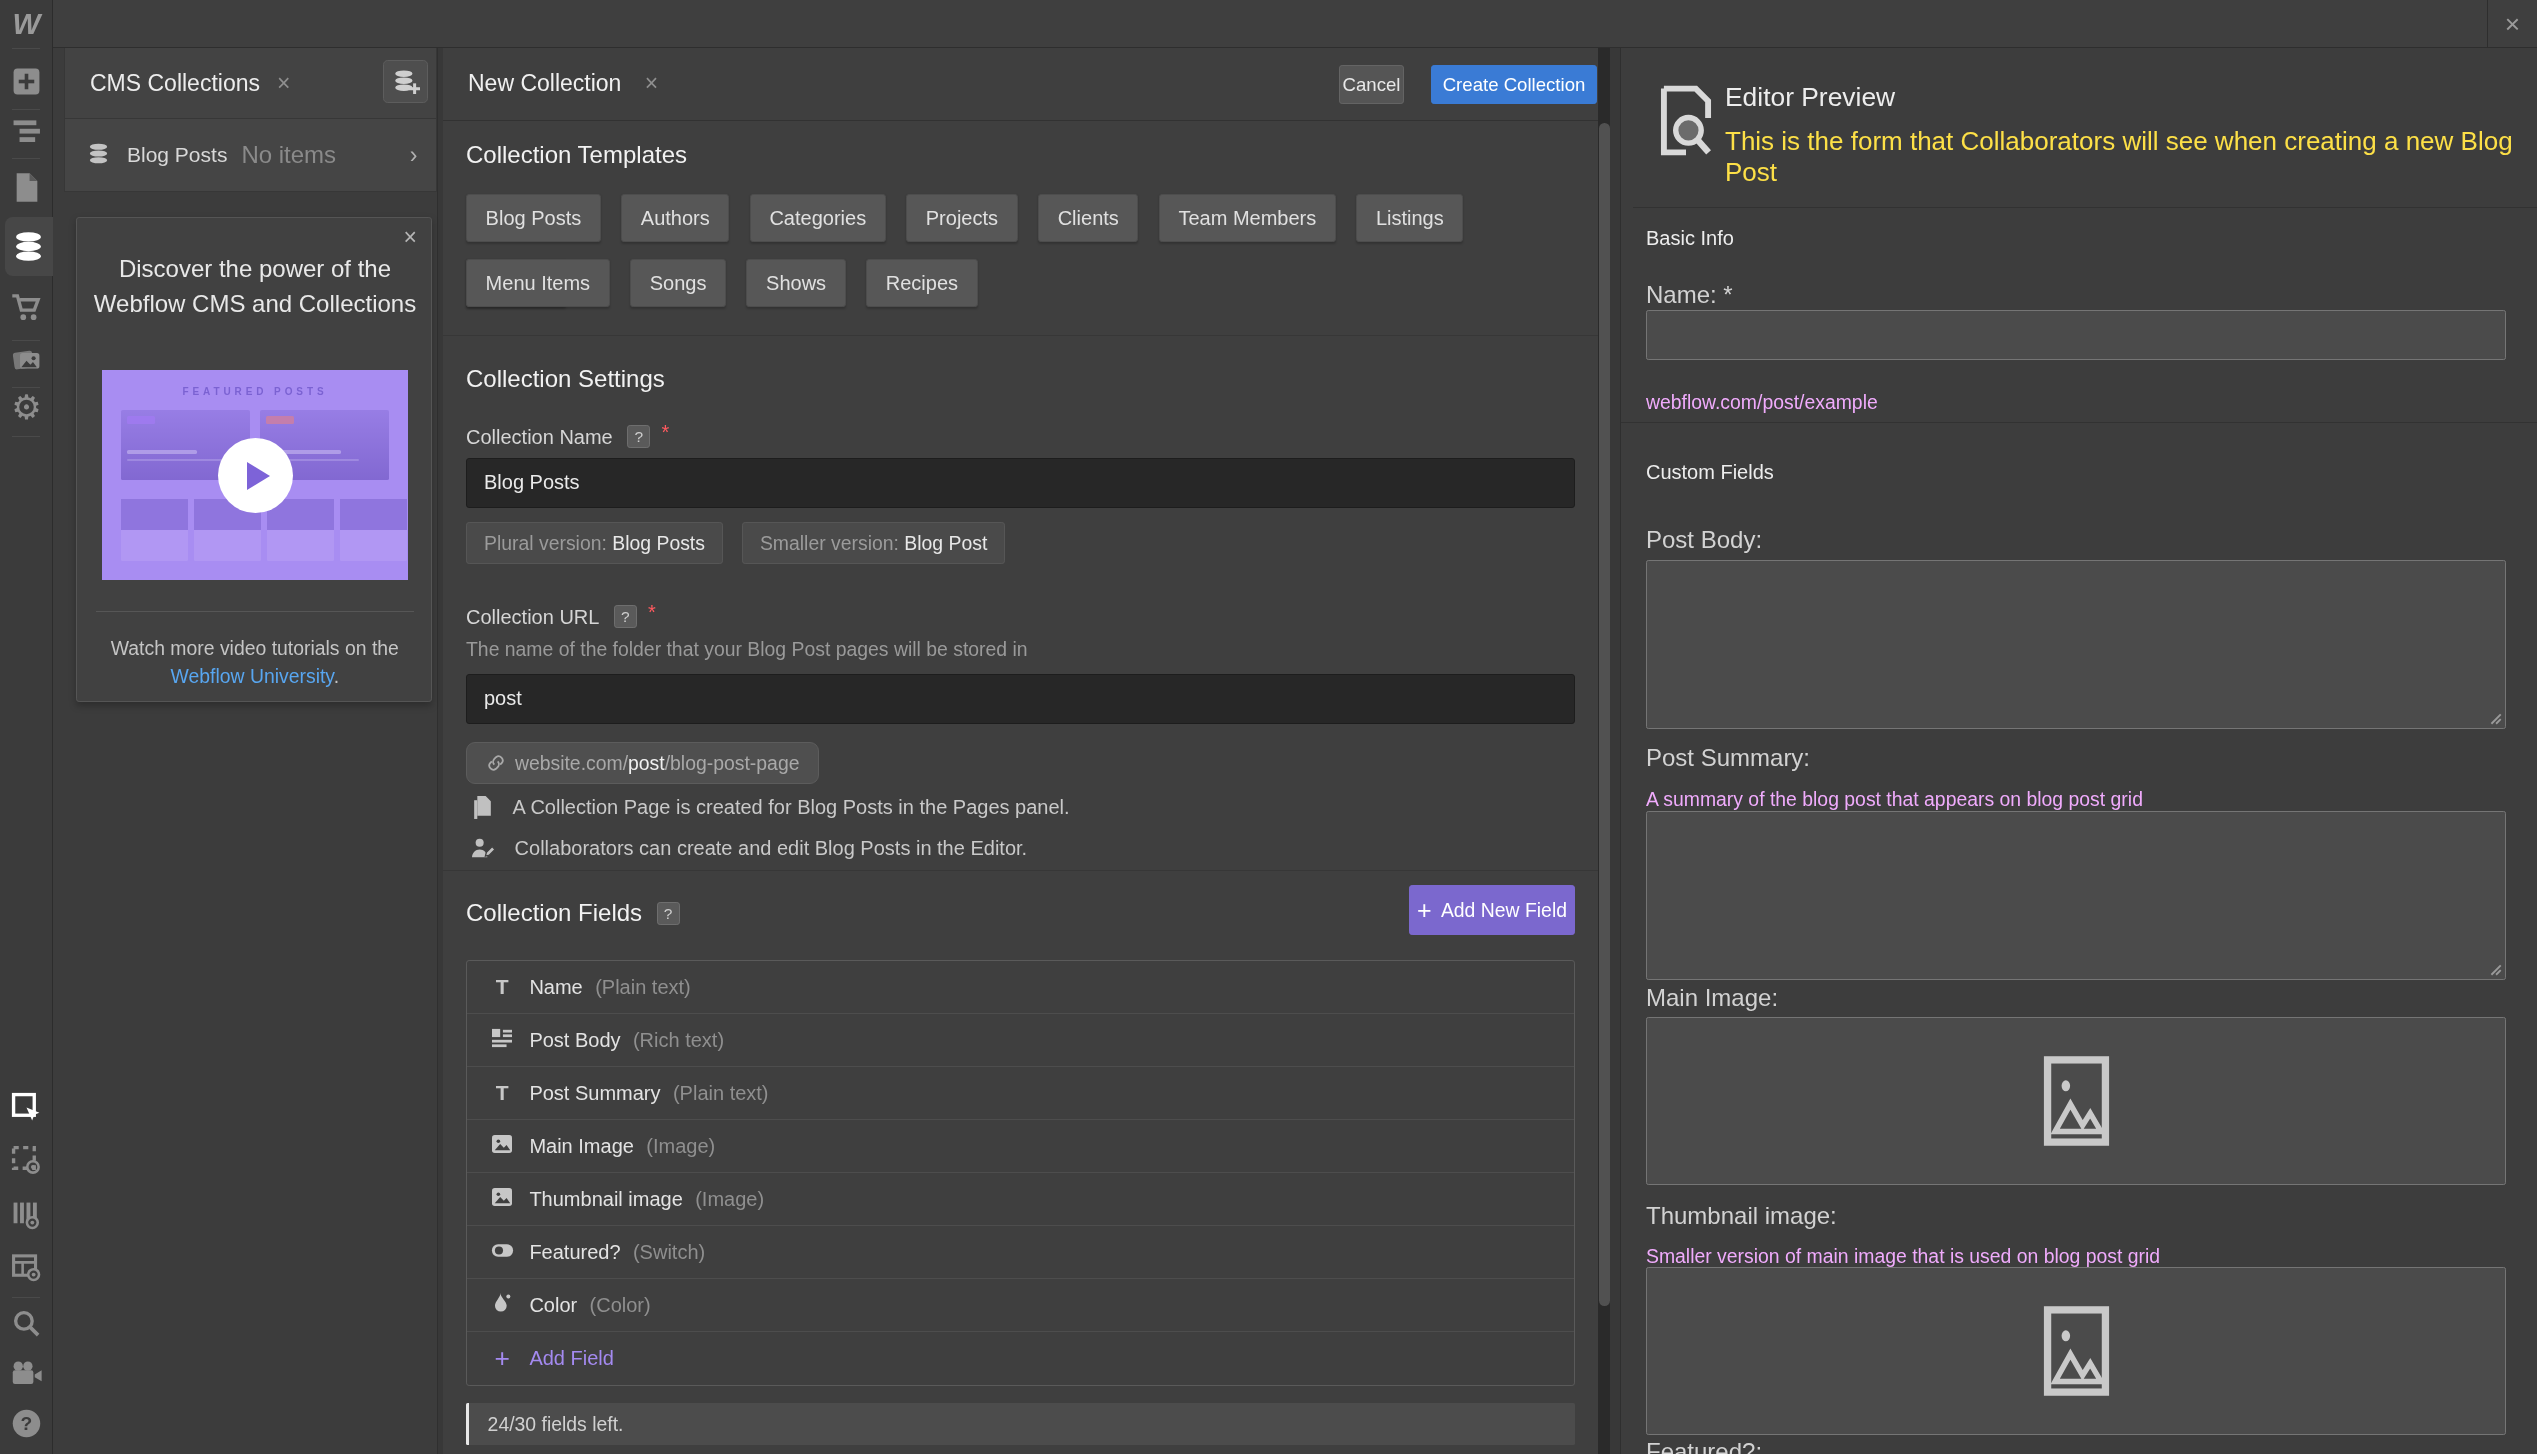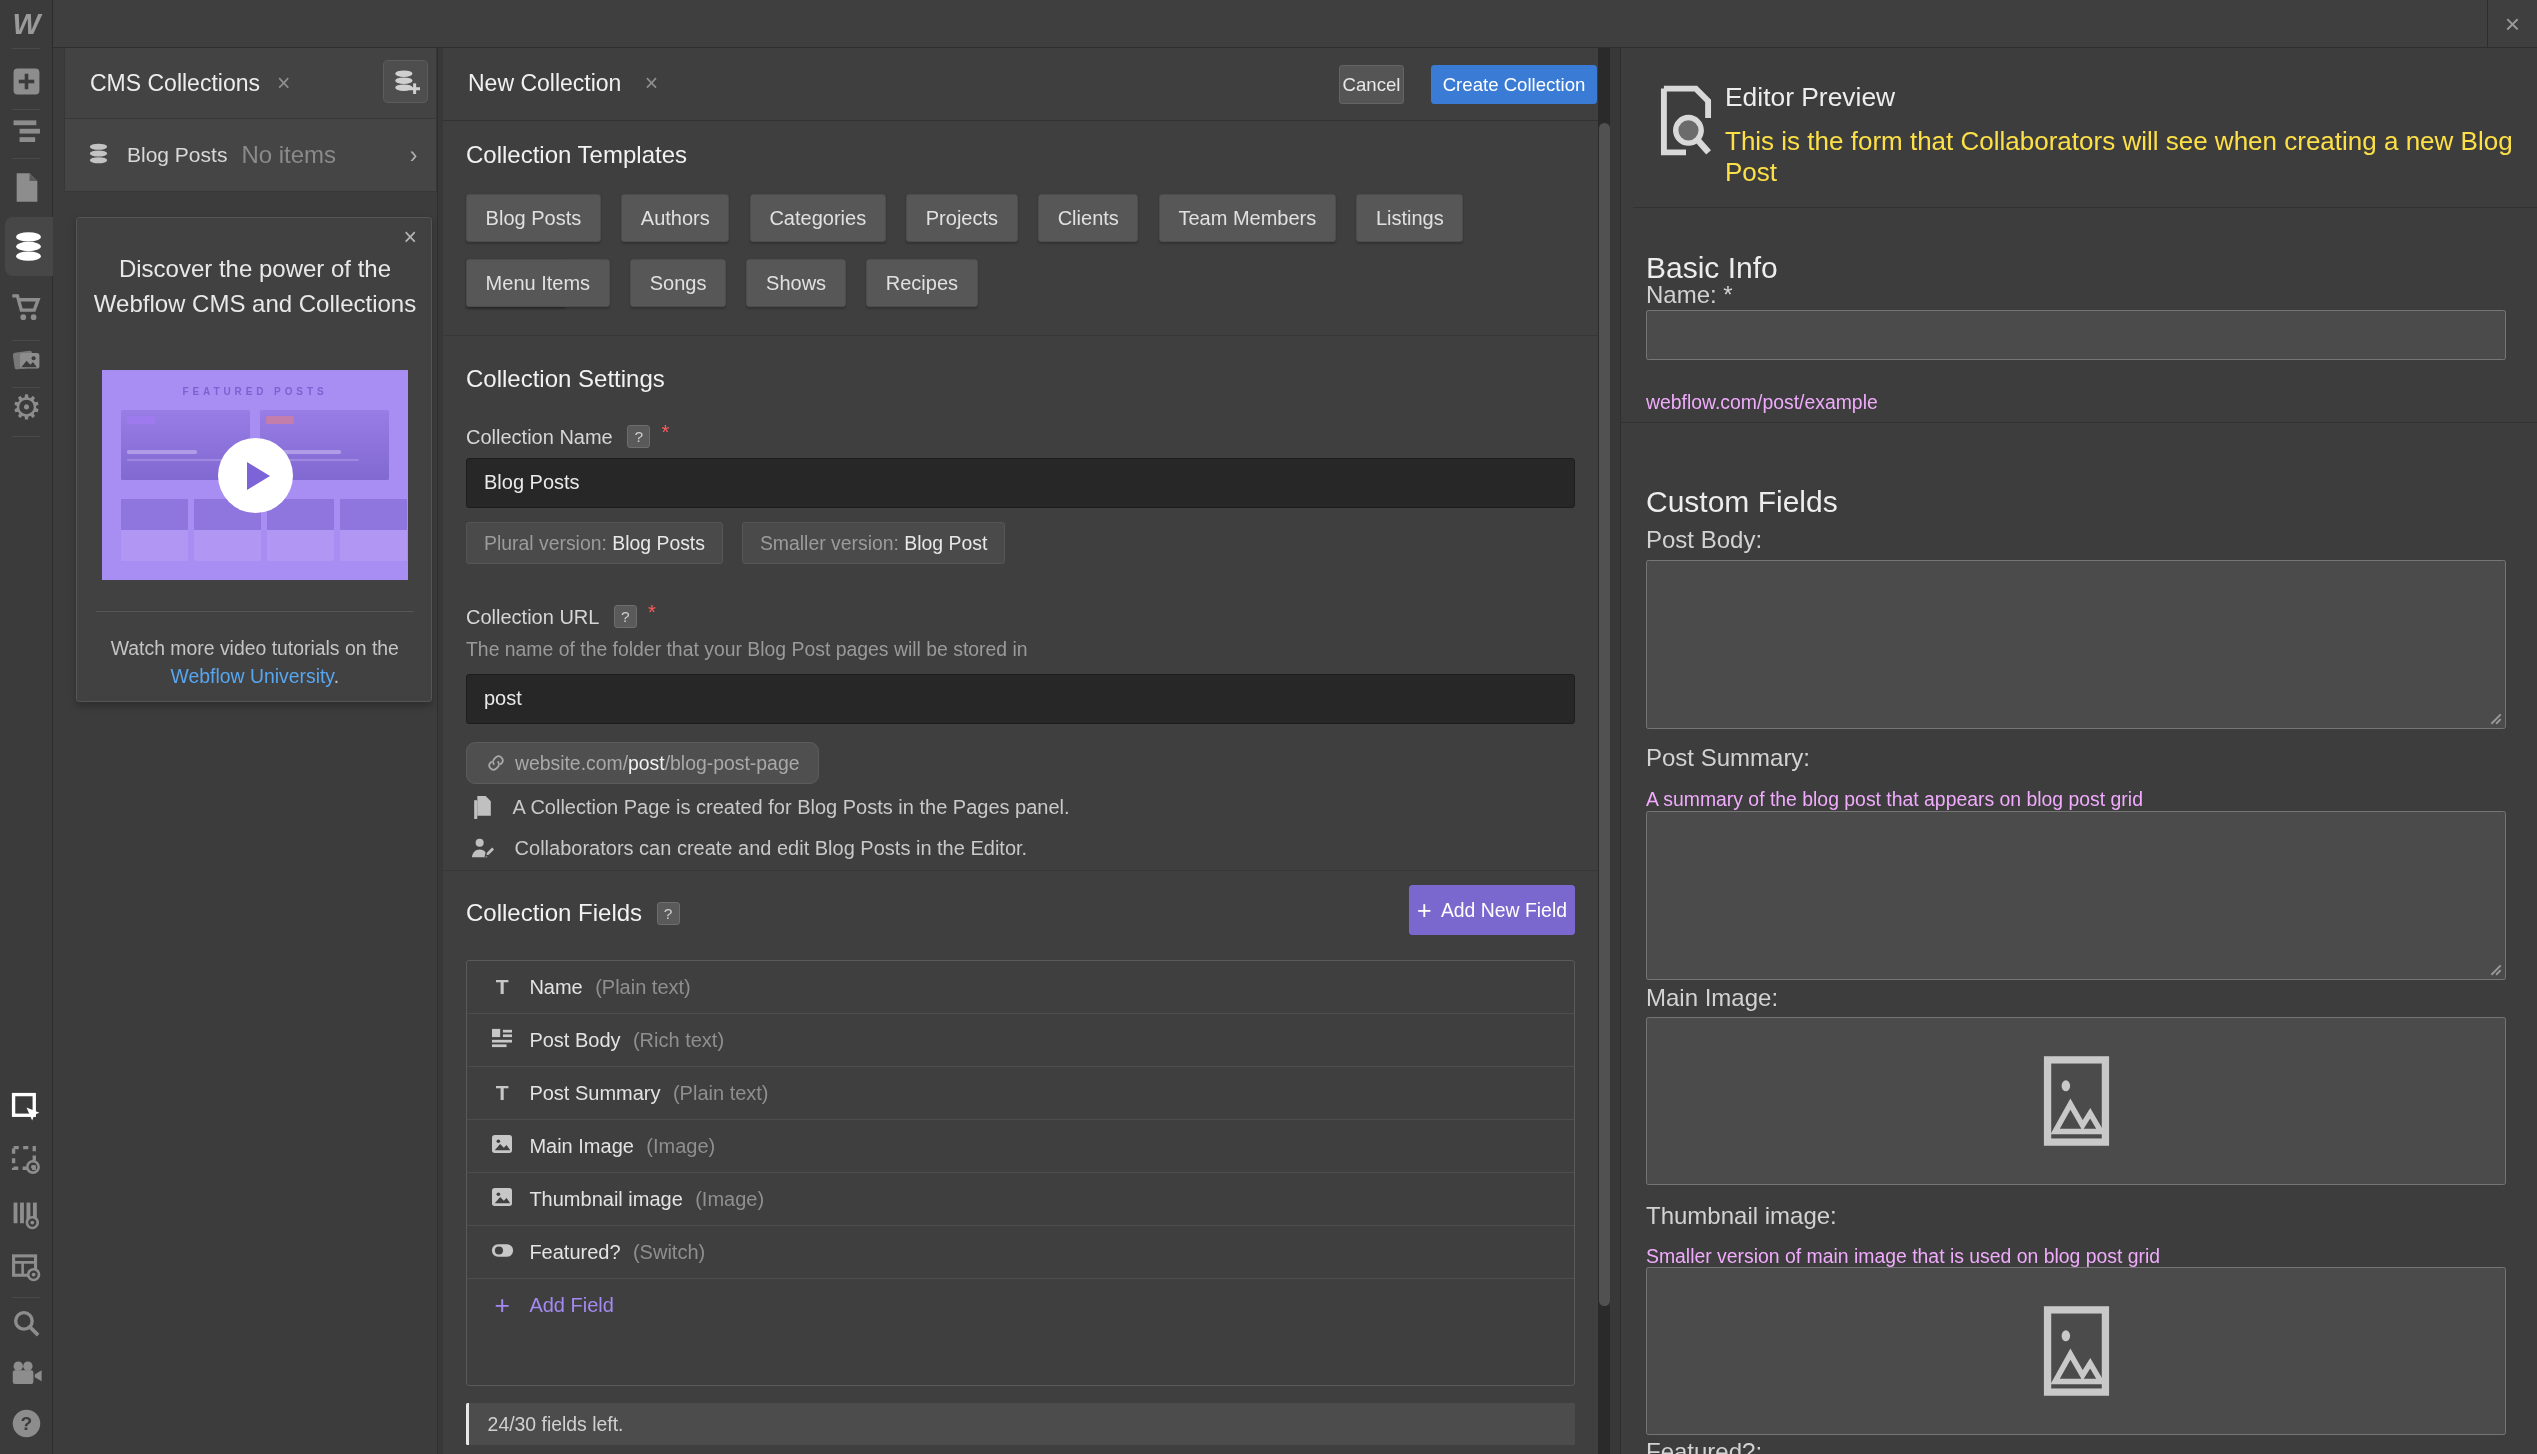--- a/index.html
+++ b/index.html
@@ -84,21 +84,21 @@
   .status-bar { position:absolute; left:23px; top:1355px; width:1109px; height:42px; background:#4c4c4c; border-left:3.9px solid #e8e8e8; border-radius:1.6px; display:flex; align-items:center; color:#d0d0d0; font-size:19.4px; padding-left:18.6px; }
 
   .dlg-scroll { left:1598px; top:48px; width:12.4px; height:1406px; background:#2a2a2a; }
   .dlg-thumb { position:absolute; left:0.8px; top:75px; width:11px; height:1183px; background:#515151; border-radius:5.4px; }
 
   
   .preview { left:1620px; top:48px; width:918px; height:1406px; background:#3d3d3d; border-left:1.6px solid #2f2f2f; overflow:hidden; }
   .pv-head { position:absolute; left:12px; top:0; width:100%; height:160px; border-bottom:1.6px solid #323232; }
   .pv-title { position:absolute; left:92px; top:34px; font-size:26.4px; color:#ededed; }
   .pv-sub { position:absolute; left:92px; top:78px; font-size:26px; color:#fde047; }
-  .p-h2 { position:absolute; left:25px; font-size:30px; color:#ededed; font-weight:500;margin-top:24px; }
+  .p-h2 { position:absolute; left:25px; font-size:20px; color:#ededed; font-weight:500; }
   .p-lbl { position:absolute; left:25px; font-size:24px; color:#d2d2d2; }
   .p-hint { position:absolute; left:25px; font-size:19.4px; color:#f0abfc;margin-top:12px; }
   .p-input { position:absolute; left:25px; width:860px; background:#4b4b4b; border:1.6px solid #757575; border-radius:2.3px; }
   .grip { position:absolute; right:3.1px; bottom:3.1px; color:#9a9a9a; }
   .imgbox { display:flex; align-items:center; justify-content:center; color:#c9c9c9; }
 </style>
 </head>
 <body>
 
 <div id="root">
@@ -406,20 +406,28 @@
         <span class="ftype">(Image)</span>
       </div>
       <div class="frow">
         <span class="ficon"><svg width="23" height="17" viewBox="0 0 26 16">
               <rect x="1" y="1" width="24" height="14" rx="7" fill="currentColor"></rect>
               <circle cx="9" cy="8" r="4.6" fill="#3f3f3f"></circle>
             </svg></span>
         <span class="fname">Featured?</span>
         <span class="ftype">(Switch)</span>
       </div>
+      <div class="frow">
+        <span class="ficon"><svg width="18.6" height="22" viewBox="0 0 18 24">
+              <path d="M7 1C7 6 1 10 1 15a6.4 6.4 0 0 0 12.8 0C13.8 10 7 6 7 1z" fill="currentColor"></path>
+              <circle cx="15.6" cy="5" r="2.2" fill="currentColor"></circle>
+            </svg></span>
+        <span class="fname">Color</span>
+        <span class="ftype">(Color)</span>
+      </div>
       <div class="frow addfield-row">
         <span class="plus">+</span>
         <span class="txt">Add Field</span>
       </div>
     </div>
 
     <div class="status-bar">
       <span>24/30 fields left.</span>
     </div>
   </div>

